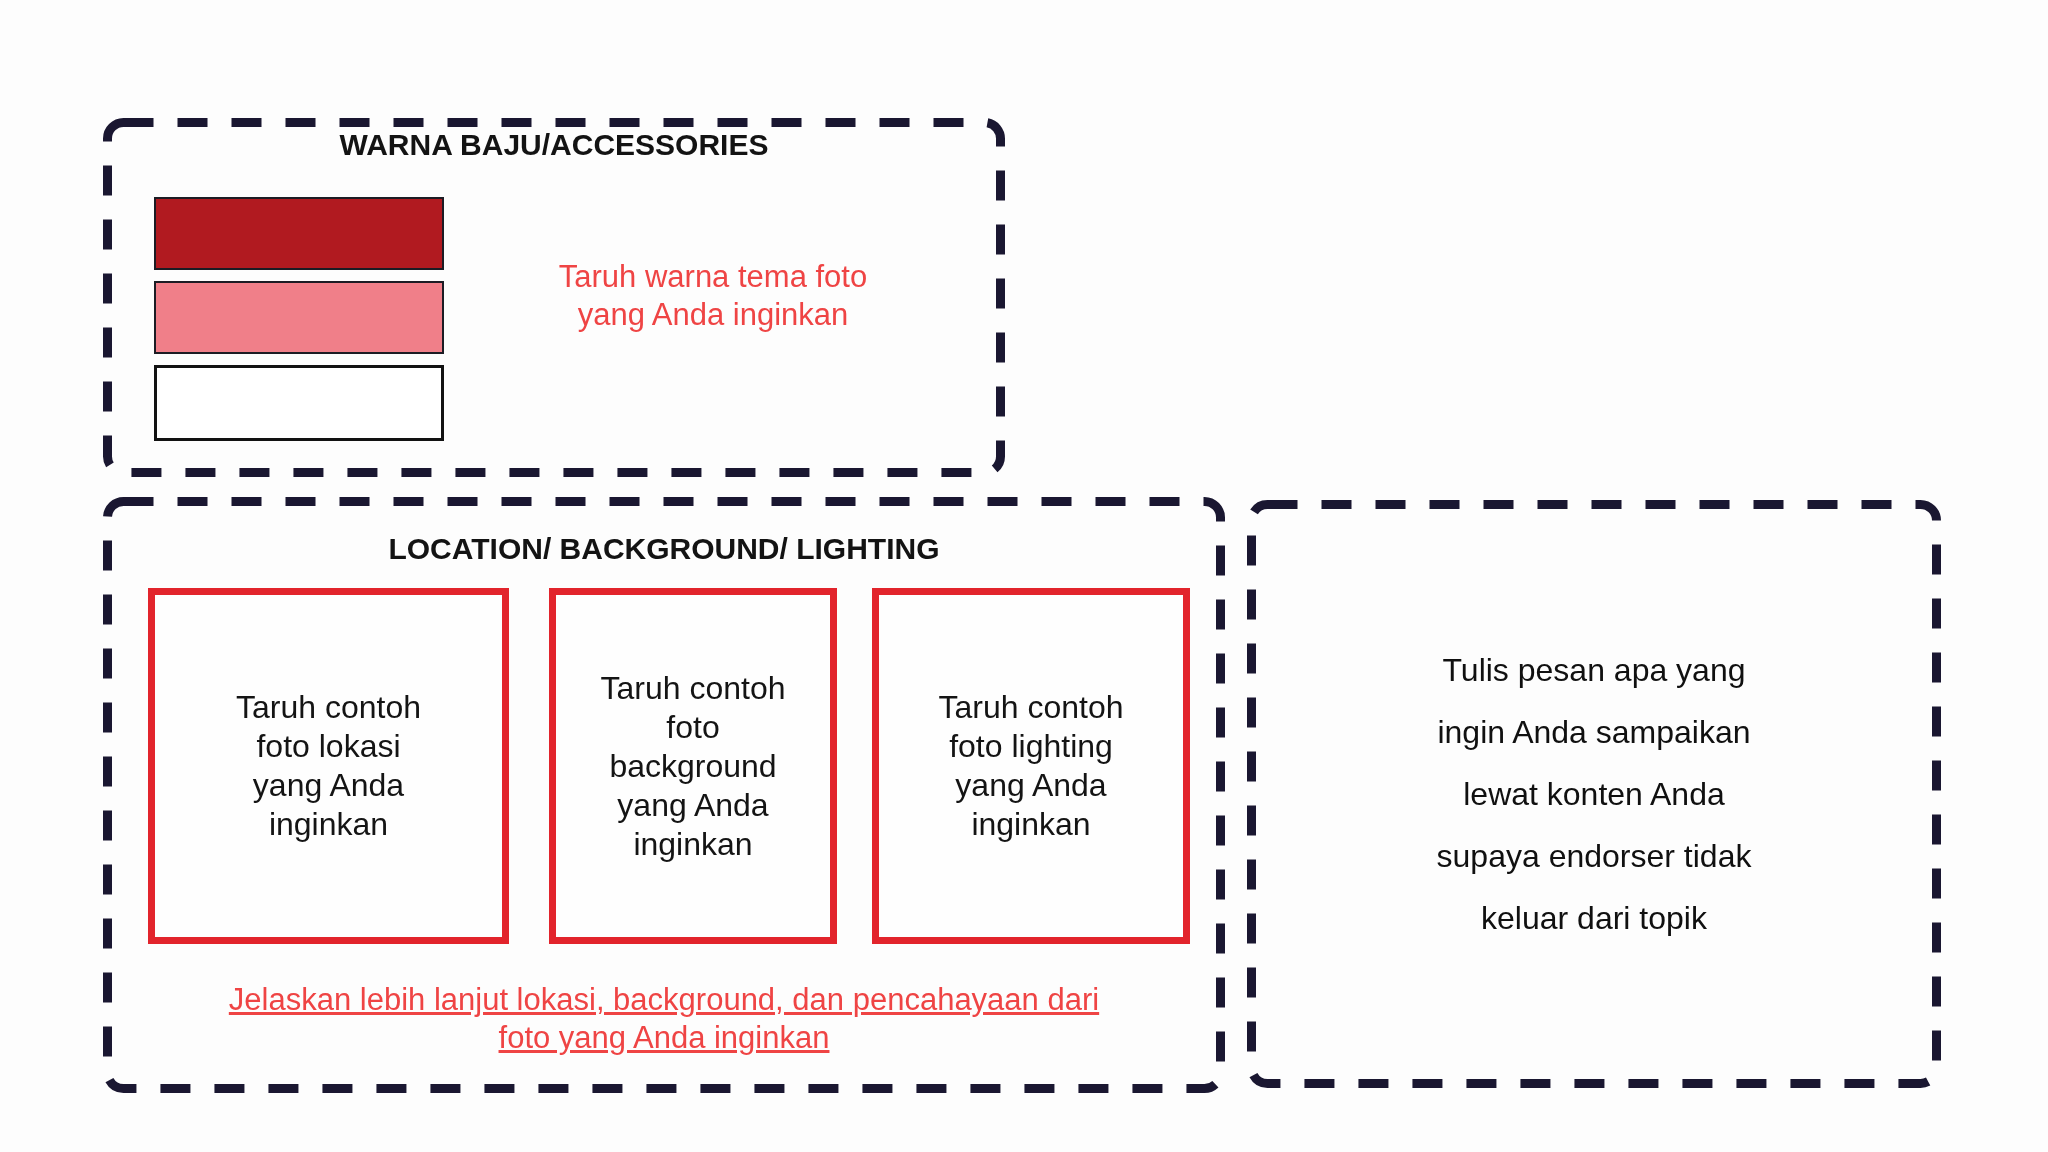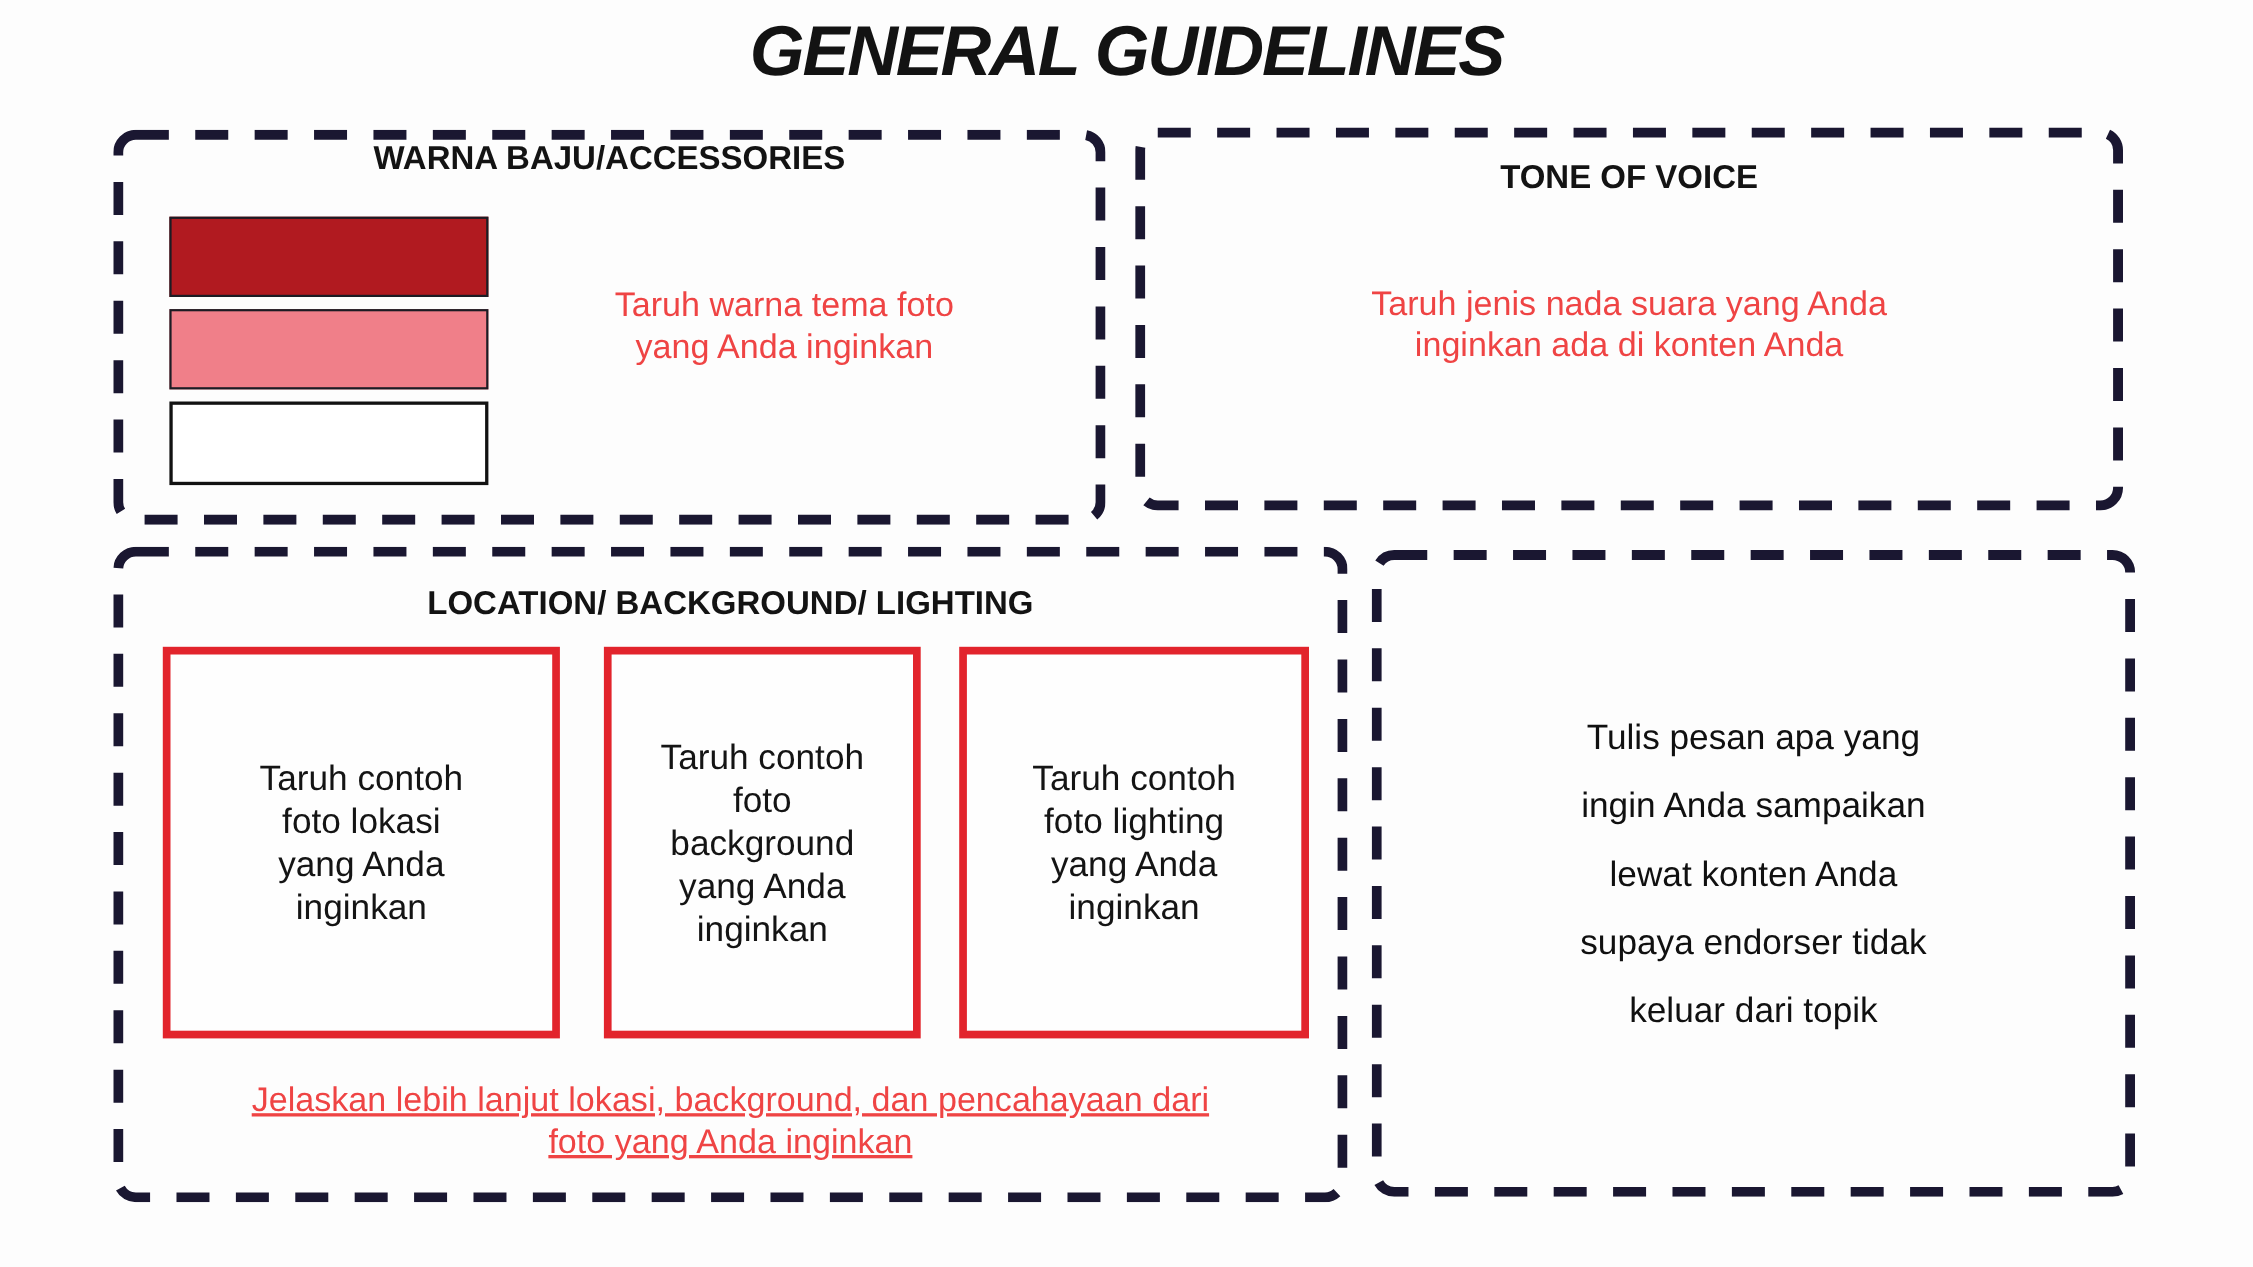--- a/index.html
+++ b/index.html
@@ -75,44 +75,35 @@
     font-size:32px;line-height:62px;
     white-space:pre-line;
     color:#101010;
   }
 </style>
 </head>
 <body>
 
 <div class="canvas">
 
-  <h1 class="title">GENERAL GUIDELINES</h1>
 
   <section class="panel" style="left:103px;top:118px;width:902px;height:359px;">
     <svg class="dash" width="902" height="359">
       <rect x="4.5" y="4.5" width="893" height="350" rx="16" fill="none" stroke="#1a1731" stroke-width="9" stroke-dasharray="30 24"></rect>
     </svg>
     <h2 class="panel-header" style="top:10px;">WARNA BAJU/ACCESSORIES</h2>
     <div class="swatches">
       <div class="swatch" style="background: rgb(177, 26, 32);"></div>
       <div class="swatch" style="background: rgb(240, 127, 137);"></div>
       <div class="swatch swatch-white" style="background: rgb(255, 255, 255);"></div>
     </div>
     <p class="note" style="left:330px;top:140px;width:560px;">Taruh warna tema foto
 yang Anda inginkan</p>
   </section>
 
-  <section class="panel" style="left:1032px;top:116px;width:898px;height:348px;">
-    <svg class="dash" width="898" height="348">
-      <rect x="4.5" y="4.5" width="889" height="339" rx="16" fill="none" stroke="#1a1731" stroke-width="9" stroke-dasharray="30 24"></rect>
-    </svg>
-    <h2 class="panel-header" style="top:29px;">TONE OF VOICE</h2>
-    <p class="note" style="left:0;top:141px;width:100%;">Taruh jenis nada suara yang Anda
-inginkan ada di konten Anda</p>
-  </section>
 
   <section class="panel" style="left:103px;top:497px;width:1122px;height:596px;">
     <svg class="dash" width="1122" height="596">
       <rect x="4.5" y="4.5" width="1113" height="587" rx="16" fill="none" stroke="#1a1731" stroke-width="9" stroke-dasharray="30 24"></rect>
     </svg>
     <h2 class="panel-header" style="top:35px;">LOCATION/ BACKGROUND/ LIGHTING</h2>
 
     <div class="photo-box" style="left:45px;width:361px;">
       <div class="photo-label">Taruh contoh
 foto lokasi

